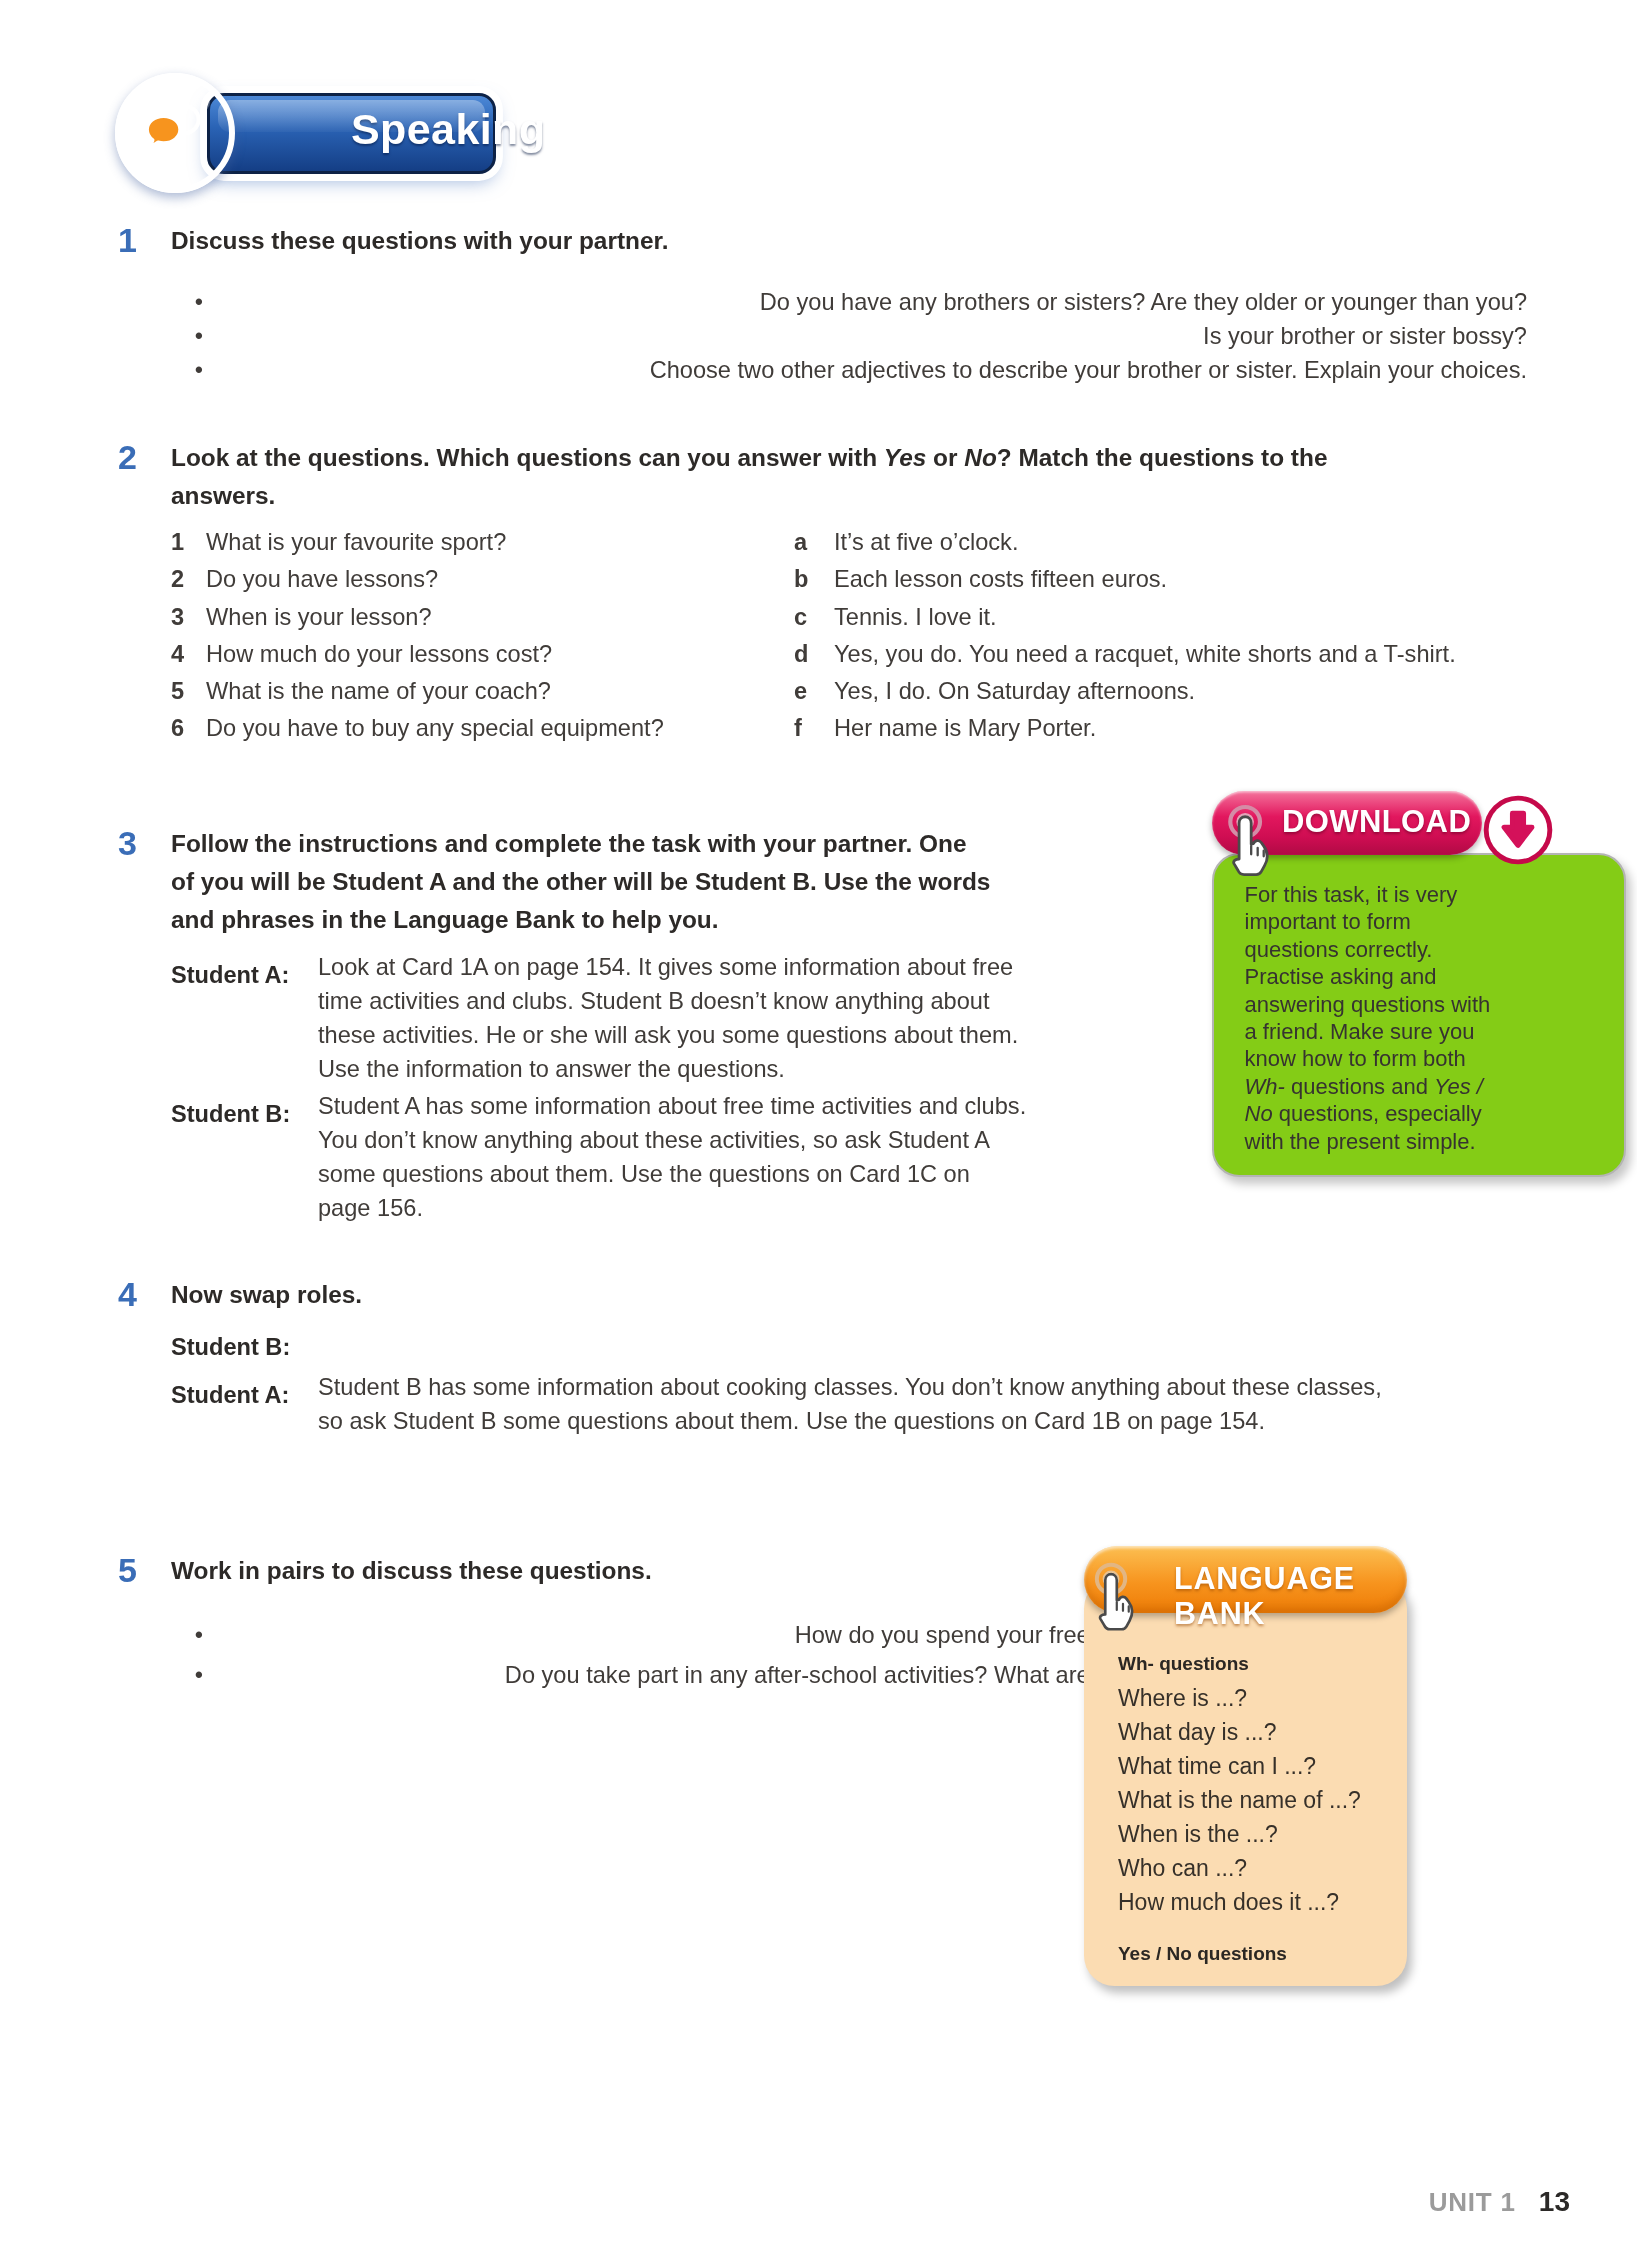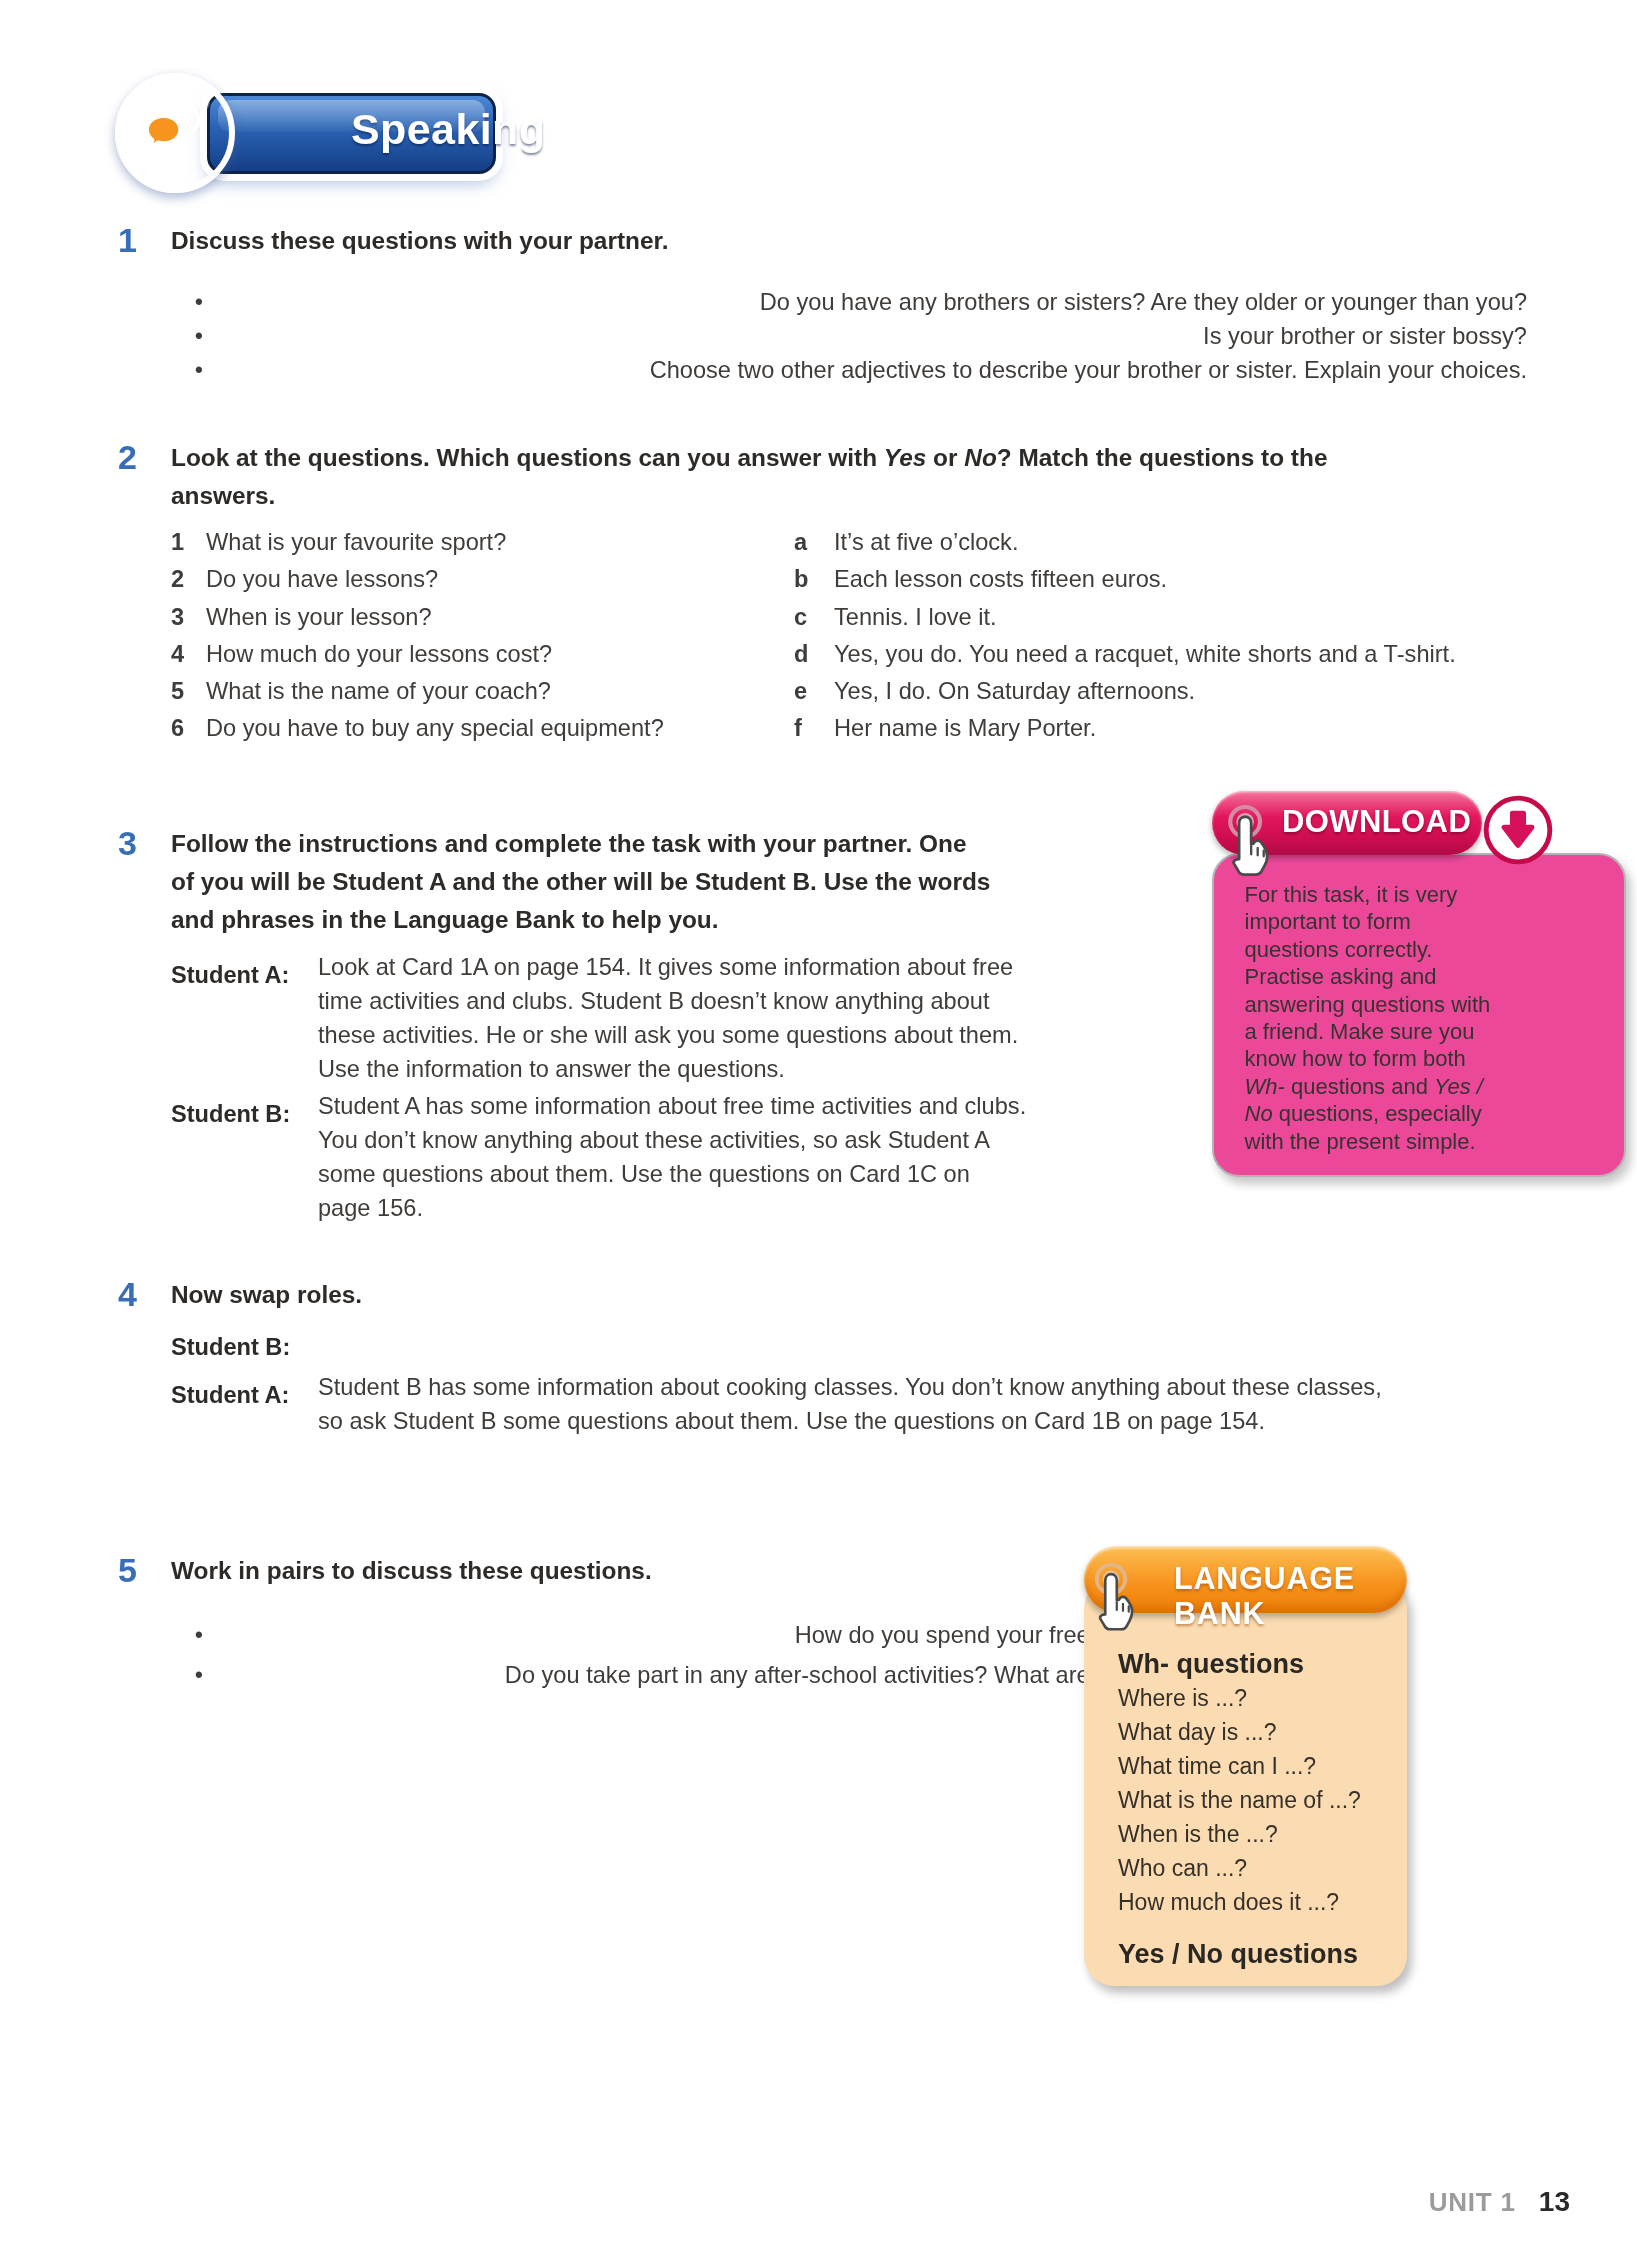--- a/index.html
+++ b/index.html
@@ -61,35 +61,35 @@
   
   .dl{position:absolute;left:1212px;top:783px;width:414px;}
   .dl-pill{position:absolute;left:0;top:7.6px;width:270px;height:64px;border-radius:32px;z-index:2;
     background:linear-gradient(180deg,#f4739c 0%,#e2175e 40%,#cf0d52 72%,#b00a45 100%);
     box-shadow:0 3px 6.1px rgba(0,0,0,.3), inset 0 1.5px 2.3px rgba(255,255,255,.55);}
   .dl-label{position:absolute;left:70px;top:13px;font-size:31px;font-weight:bold;color:#ffffff;
     letter-spacing:0.4px;text-shadow:0 2.3px 3px rgba(110,0,40,.6);}
   .dl-circle{position:absolute;left:271px;top:12.2px;width:70px;height:70px;z-index:3;}
   .hand{position:absolute;z-index:4;}
   .dl .hand{left:9.1px;top:20px;}
-  .dl-body{position:relative;margin-top:70px;background:#ec4899;border:2.3px solid #b4b4b4;border-radius:27.4px;
+  .dl-body{position:relative;margin-top:70px;background:#84cc16;border:2.3px solid #b4b4b4;border-radius:27.4px;
     box-shadow:4.6px 6.1px 9.1px rgba(0,0,0,.22);padding:26px 18.3px 20px 30.5px;}
   .dl-text{font-size:22px;line-height:27.4px;color:#363330;white-space:pre-line;}
 
   
   .lb{position:absolute;left:1076px;top:1546px;width:323px;padding-left:8px;}
   .lb-pill{position:relative;height:67px;border-radius:34px;z-index:2;
     background:linear-gradient(180deg,#fcbf52 0%,#f7941e 55%,#ee7c06 100%);
     box-shadow:inset 0 2.3px 3px rgba(255,255,255,.6), inset 0 -6.1px 7.6px rgba(190,95,0,.4), 0 3.8px 6.9px rgba(0,0,0,.28);}
   .lb-label{position:absolute;left:90px;top:15.2px;font-size:30.5px;font-weight:bold;color:#ffffff;
     letter-spacing:0.8px;text-shadow:0 2.3px 3px rgba(150,70,0,.55);}
   .lb .hand{left:12.2px;top:15.2px;}
   .lb-body{position:relative;margin-top:-35px;background:#fbdcb2;border-radius:30.5px;
     box-shadow:4.6px 6.1px 9.1px rgba(0,0,0,.25);padding:69px 18.3px 15.2px 34px;z-index:1;}
-  .lb-title{font-size:27px;font-weight:bold;color:#2b2723;line-height:34px;}
+  .lb-title{font-size:19px;font-weight:bold;color:#2b2723;line-height:34px;}
   .lb-list{list-style:none;margin:0;padding:0;}
   .lb-item{font-size:23px;color:#363029;line-height:34px;}
   .lb-gap{height:18.3px;}
 
   
   .footer{position:absolute;right:67px;top:2186px;display:flex;align-items:baseline;gap:23px;}
   .unit-label{font-size:26px;font-weight:bold;color:#9b9b9b;letter-spacing:0.8px;}
   .page-number{font-size:28px;font-weight:bold;color:#2b2927;}
 </style>
 </head>

